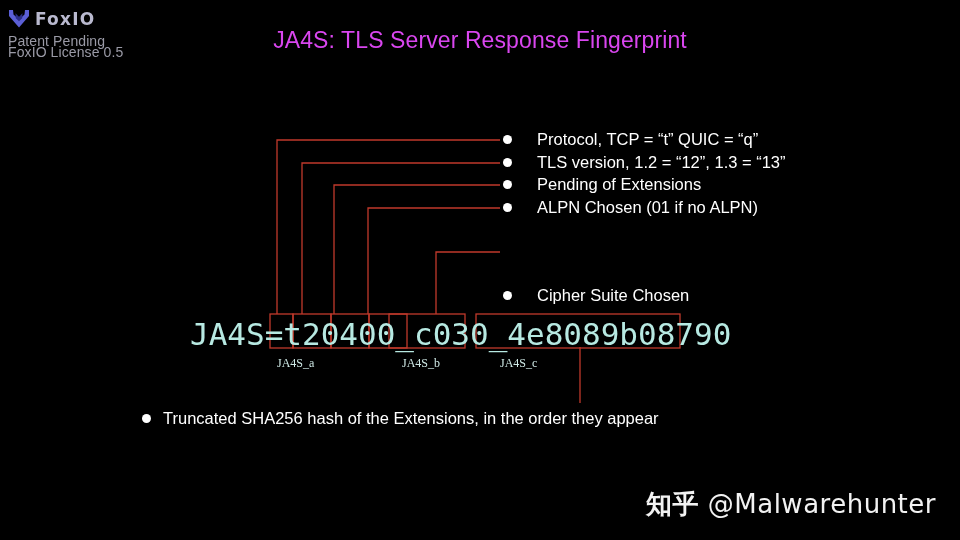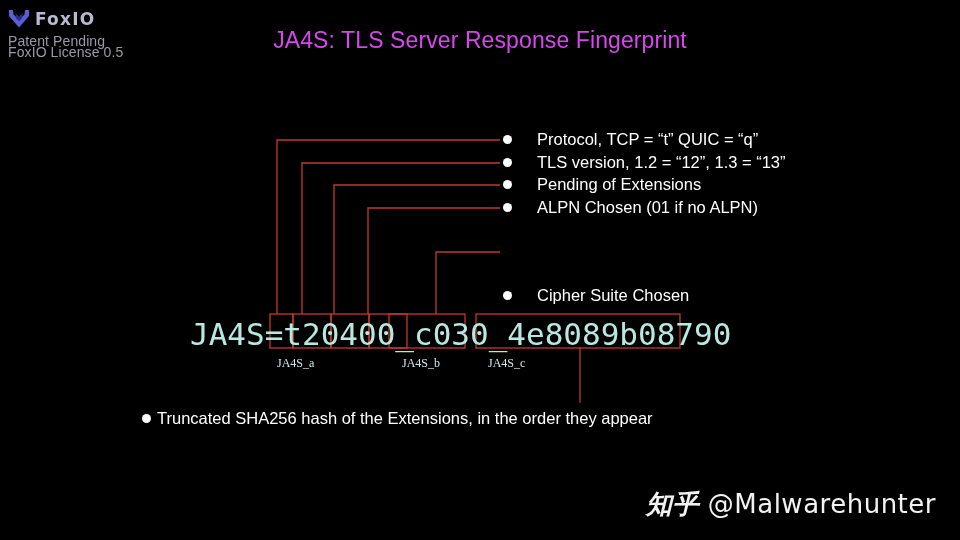--- a/index.html
+++ b/index.html
@@ -147,40 +147,40 @@
   
   .bottom-note {
     position: absolute;
     left: 142px;
     top: 407px;
     display: flex;
     align-items: flex-start;
   }
   .bottom-note .dot { margin-top: 7px; }
   .bottom-note-text {
-    margin-left: 6px;
+    margin-left: 12px;
     font-size: 16.5px;
     color: #ffffff;
     line-height: 22px;
     white-space: nowrap;
     font-family: "Liberation Sans", sans-serif;
   }
 
   
   .watermark {
     position: absolute;
     right: 24px;
     bottom: 18px;
     font-size: 26px;
     color: #f2f2f2;
     letter-spacing: 0.5px;
     font-family: "DejaVu Sans", sans-serif;
     white-space: nowrap;
   }
-  .watermark .wm-cn { font-weight: 700; font-style: italic; }
+  .watermark .wm-cn { font-weight: 700; }
 </style>
 </head>
 <body>
 
 <div class="slide">
 
   <div class="brand">
     <div class="brand-logo">
       <svg class="brand-mark" viewBox="0 0 22 20">
         <path d="M1 1 L5 1 L5.5 5.5 L11 10.5 L16.5 5.5 L17 1 L21 1 L21 7 L11 18.5 L1 7 Z" fill="#5b5fd6"></path>
@@ -253,21 +253,21 @@
     <span class="fp-seg">00</span>
     <span class="fp-seg">_</span>
     <span class="fp-seg">c030</span>
     <span class="fp-seg">_</span>
     <span class="fp-seg">4e8089b08790</span>
   </div>
 
   <div class="part-labels">
     <span class="part-label" style="left:277px;">JA4S_a</span>
     <span class="part-label" style="left:402px;">JA4S_b</span>
-    <span class="part-label" style="left:488px;">JA4S_c</span>
+    <span class="part-label" style="left:500px;">JA4S_c</span>
   </div>
 
   <div class="bottom-note">
     <span class="dot"></span>
     <span class="bottom-note-text">Truncated SHA256 hash of the Extensions, in the order they appear</span>
   </div>
 
   <div class="watermark">
     <span class="wm-cn">知乎</span>
     <span>@Malwarehunter</span>

